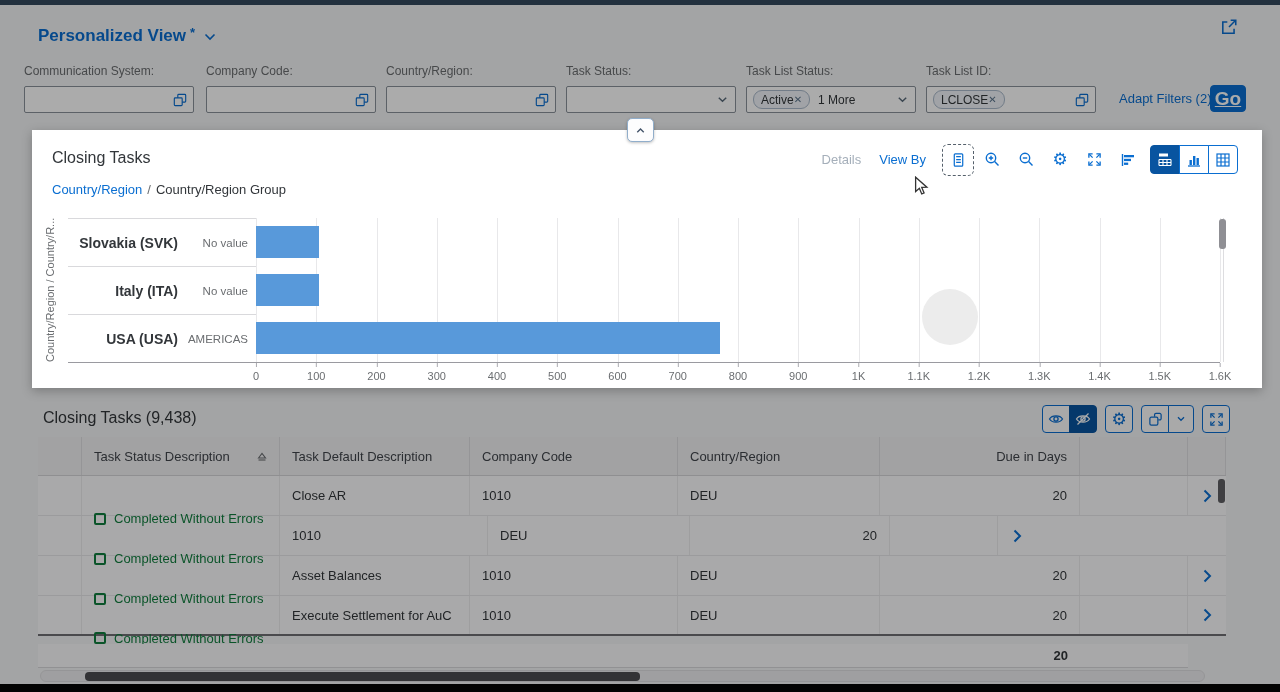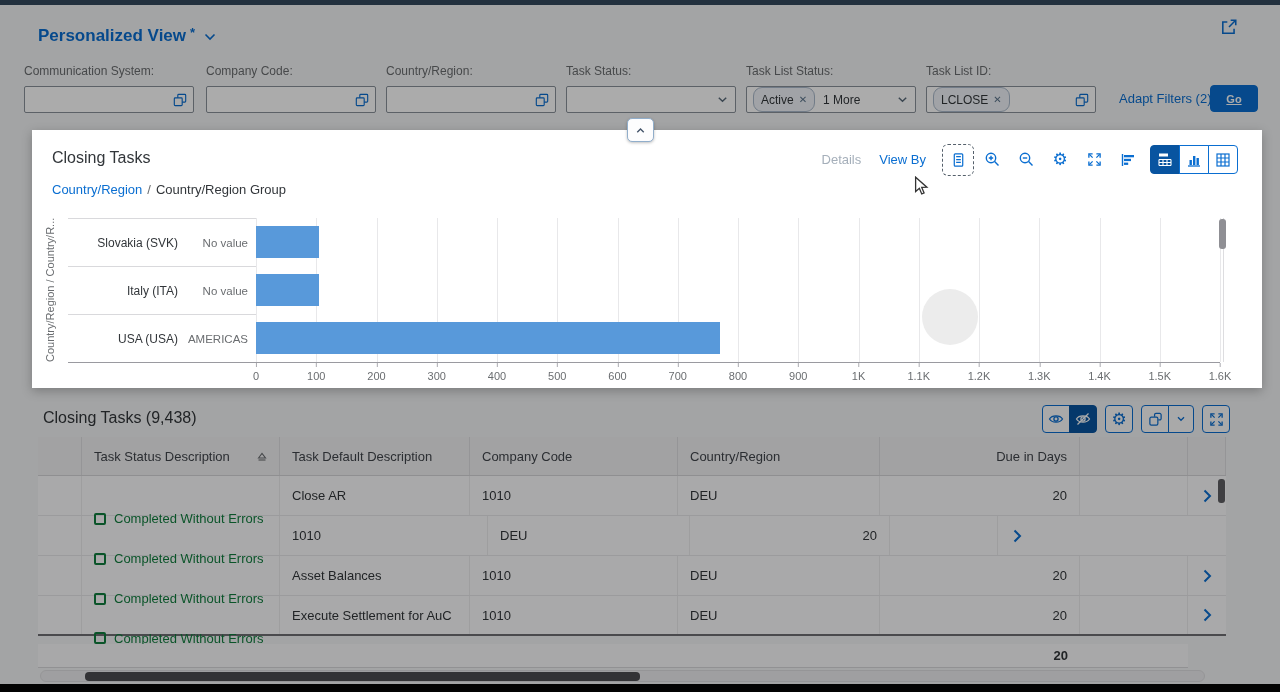--- a/index.html
+++ b/index.html
@@ -21,29 +21,29 @@
 
   
   .f-group { position:absolute; top:64px; width:170px; }
   .f-label { font-size:12px; color:#6A6D70; margin-bottom:8px; display:block; }
   .f-field {
     height:27px; background:#fff; border:1px solid #89919A; border-radius:2px;
     display:flex; align-items:center; padding:0 6px; gap:4px; font-size:12px; color:#32363A;
   }
   .f-field .spacer { flex:1; }
   .token {
-    display:inline-flex; align-items:center; gap:5px; height:25px; padding:0 7px;
+    display:inline-flex; align-items:center; height:19px; padding:0 7px;
     background:#F0F4F9; border:1px solid #AAB9CB; border-radius:9px; font-size:12px; color:#32363A;
   }
   .token .tok-x { color:#5B738B; font-size:10px; }
   .more-txt { font-size:12px; color:#32363A; margin-left:4px; }
   .adapt-link { position:absolute; left:1119px; top:91px; font-size:13px; color:#0A6ED1; }
   .go-btn {
-    position:absolute; left:1210px; top:85px; width:48px; height:27px; background:#0A6ED1;
-    border:1px solid #0A6ED1; border-radius:4px; color:#fff; font-size:11px; font-weight:700;
+    position:absolute; left:1210px; top:85px; width:36px; height:27px; background:#0A6ED1;
+    border:1px solid #0A6ED1; border-radius:4px; color:#fff; font-size:19px; font-weight:700;
     display:flex; align-items:center; justify-content:center;text-decoration:underline;
   }
 
   
   .overlay { position:absolute; inset:0; background:rgba(0,0,0,0.33); z-index:40; }
   .collapse-btn {
     position:absolute; left:627px; top:118px; width:27px; height:24px; z-index:60;
     background:#FDFDFE; border:1px solid #91AECB; border-radius:5px;
     display:flex; align-items:center; justify-content:center; box-shadow:0 1px 3px rgba(0,0,0,0.25);
   }
@@ -78,21 +78,21 @@
   .breadcrumb .bc-current { color:#32363A; }
 
   
   .chart-y-label {
     position:absolute; left:12px; top:88px; height:144px; writing-mode:vertical-rl;
     transform:rotate(180deg); display:flex; align-items:center; justify-content:center;
     font-size:11px; color:#6A6D70; white-space:nowrap;
   }
   .chart-cats { position:absolute; left:36px; top:88px; width:188px; height:144px; }
   .cat-row { height:48px; border-top:1px solid #D9D9DC; position:relative; }
-  .cat-name { position:absolute; right:78px; top:50%; transform:translateY(-50%); font-size:12px; font-weight:400; color:#32363A; white-space:nowrap; }
+  .cat-name { position:absolute; right:78px; top:50%; transform:translateY(-50%); font-size:14px; font-weight:700; color:#32363A; white-space:nowrap; }
   .cat-group { position:absolute; right:8px; top:50%; transform:translateY(-50%); font-size:11.5px; color:#6A6D70; white-space:nowrap; }
   .chart-plot { position:absolute; left:224px; top:88px; width:964px; height:144px; }
   .gridline { position:absolute; top:0; bottom:0; width:1px; background:#E8E8EA; }
   .bar { position:absolute; left:0; height:32px; }
   .chart-axis-line { position:absolute; left:36px; top:232px; width:1152px; height:1px; background:#9A9AA0; }
   .chart-xaxis { position:absolute; left:224px; top:238px; width:964px; height:16px; }
   .tick { position:absolute; transform:translateX(-50%); font-size:11px; color:#6A6D70; top:2px; }
   .tick::before { content:''; position:absolute; left:50%; top:-7px; width:1px; height:4px; background:#ABABB0; }
   .chart-vtrack { position:absolute; left:1191px; top:88px; width:1px; height:144px; background:#DDDDE0; }
   .chart-vthumb { position:absolute; left:1187px; top:89px; width:7px; height:30px; background:#8F8F94; border-radius:3px; }

